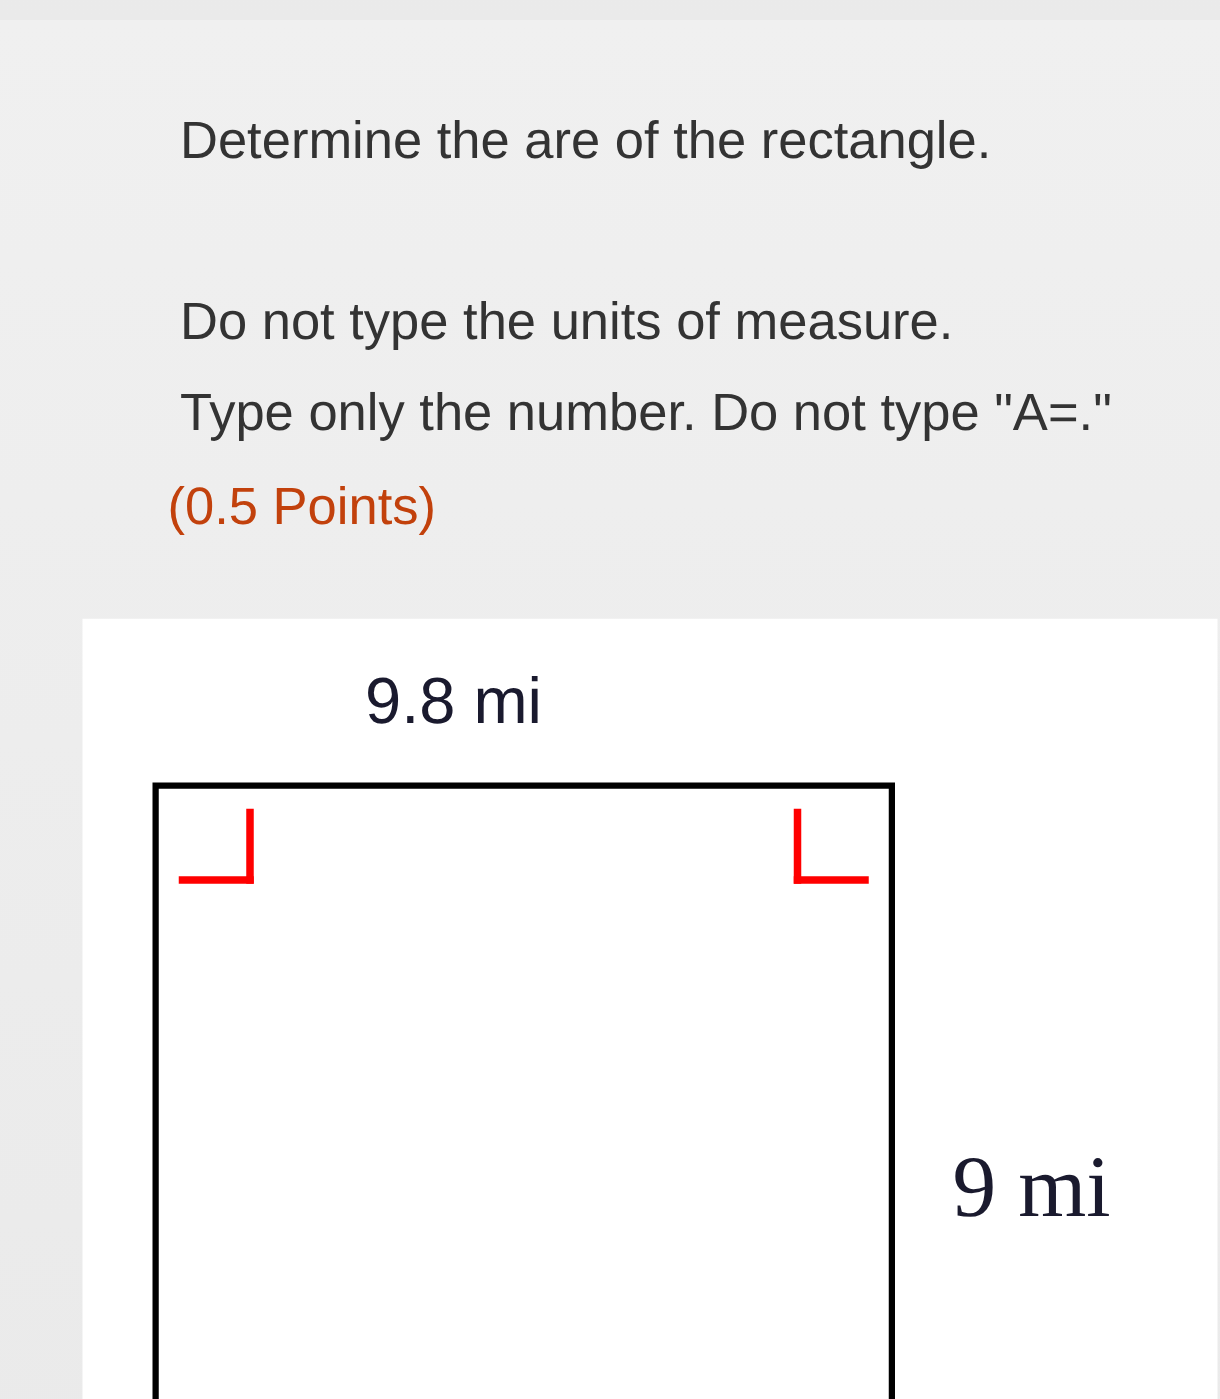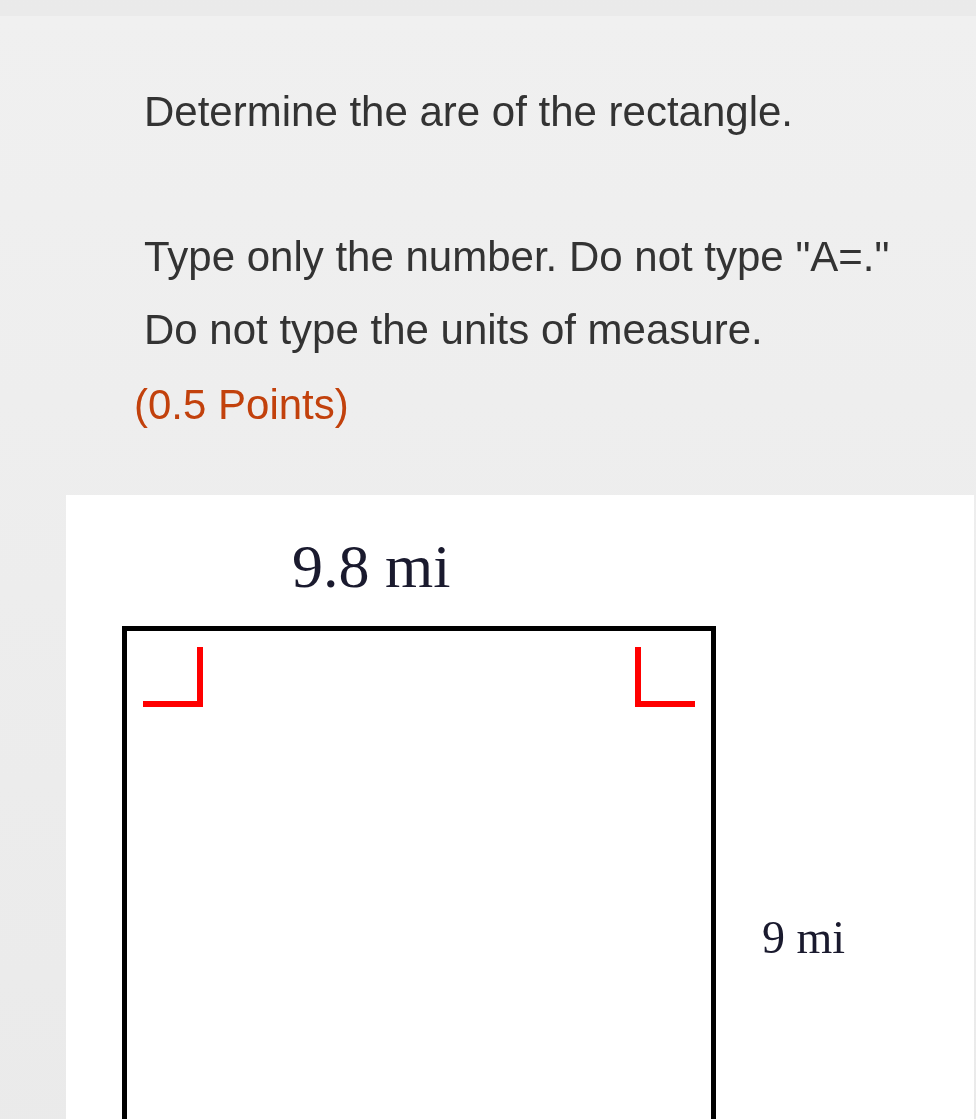--- a/index.html
+++ b/index.html
@@ -32,30 +32,30 @@
     .figure-panel {
       background: #ffffff;
       margin: 6px 34px 0 34px;
       height: 790px;
       position: relative;
     }
     .top-label {
       position: absolute;
       top: 20px;
       left: 210px;
-      font-family: Liberation Serif, serif;
-      font-size: 62px;
+      font-family: Liberation Sans, sans-serif;
+      font-size: 52px;
       color: #1a1a2e;
     }
     .right-label {
       position: absolute;
       top: 400px;
       left: 680px;
       font-family: "Times New Roman", Times, serif;
-      font-size: 46px;
+      font-size: 70px;
       color: #1a1a2e;
     }
     .rectangle {
       position: absolute;
       top: 115px;
       left: 40px;
       width: 594px;
       height: 634px;
       border: 5px solid #000000;
     }
@@ -90,22 +90,22 @@
       border-left: 6px solid #ff0000;
       border-top: 6px solid #ff0000;
     }
   </style>
 </head>
 <body>
 
 <div class="question-header">
   <span class="line">Determine the are of the rectangle.</span>
   <br>
+  <span class="line">Do not type the units of measure.</span>
   <span class="line">Type only the number. Do not type "A=."</span>
-  <span class="line">Do not type the units of measure.</span>
   <span class="points">(0.5 Points)</span>
 </div>
 
 <div class="figure-panel">
   <div class="top-label">9.8 mi</div>
   <div class="right-label">9 mi</div>
   <div class="rectangle">
     <div class="ra ra-tl"></div>
     <div class="ra ra-tr"></div>
     <div class="ra ra-bl"></div>

